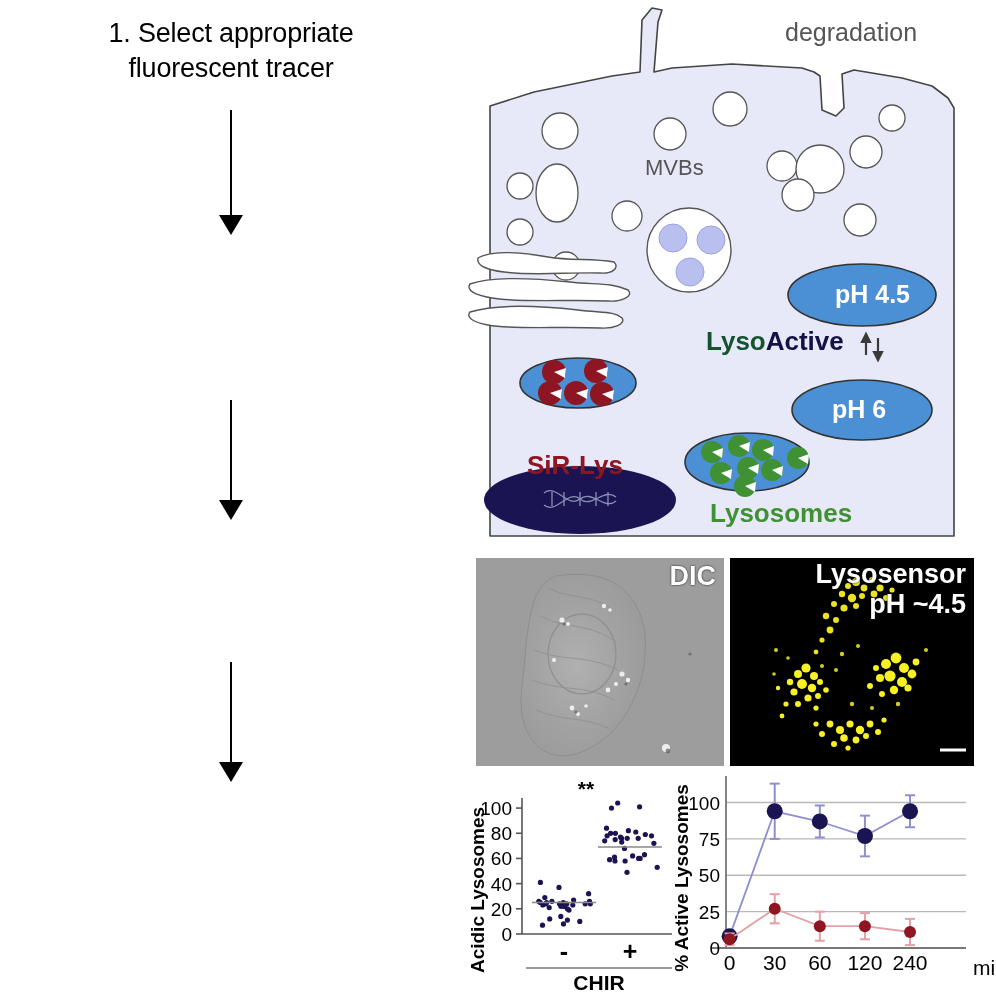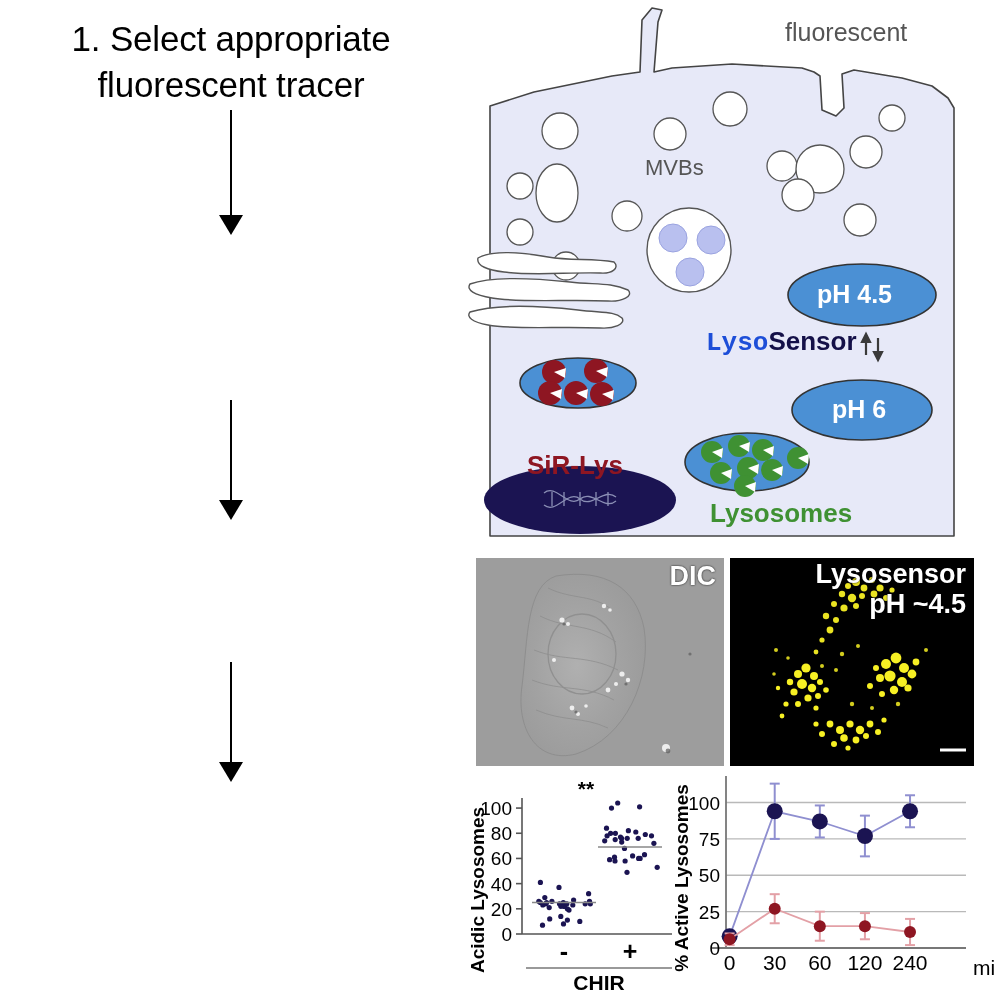--- a/index.html
+++ b/index.html
@@ -1,21 +1,21 @@
 <!DOCTYPE html>
 <html><head>
 <meta charset="utf-8">
 <style>
   html,body{margin:0;padding:0;background:#ffffff;}
   body{width:996px;height:996px;position:relative;overflow:hidden;
        font-family:"Liberation Sans","DejaVu Sans",sans-serif;color:#000;}
 
   
   #workflow{position:absolute;left:0;top:0;width:462px;height:996px;}
-  .step{position:absolute;width:462px;text-align:center;font-size:35px;line-height:1.30;
+  .step{position:absolute;width:462px;text-align:center;font-size:27px;line-height:1.30;
         color:#000;letter-spacing:-0.2px;}
   .arrow{position:absolute;left:219px;width:24px;}
   .arrow .shaft{width:2px;background:#000;margin:0 auto;}
   .arrow .head{width:0;height:0;margin:0 auto;
                border-left:12px solid transparent;border-right:12px solid transparent;
                border-top:20px solid #000;}
 
   
   #rightcol{position:absolute;left:462px;top:0;width:534px;height:996px;}
 
@@ -173,30 +173,30 @@
       </g>
 
       <g stroke="#3a3a3a" stroke-width="2.2" fill="#3a3a3a">
         <line x1="404" y1="355" x2="404" y2="340"></line>
         <path d="M 404,334 L 400,342 L 408,342 Z"></path>
         <line x1="416" y1="338" x2="416" y2="354"></line>
         <path d="M 416,360 L 412,352 L 420,352 Z"></path>
       </g>
     </svg>
 
-    <div class="lbl" style="left:323px;top:18px;font-size:25px;color:#555555;font-weight:normal;">fluorescent</div>
+    <div class="lbl" style="left:323px;top:18px;font-size:25px;color:#555555;font-weight:normal;">degradation</div>
 
     <div class="lbl" style="left:183px;top:155px;font-size:22px;color:#555555;font-weight:normal;">MVBs</div>
 
-    <div class="lbl" style="left:355px;top:280px;font-size:25px;color:#ffffff;">pH 4.5</div>
+    <div class="lbl" style="left:373px;top:280px;font-size:25px;color:#ffffff;">pH 4.5</div>
 
     <div class="lbl" style="left:370px;top:395px;font-size:25px;color:#ffffff;">pH 6</div>
 
     <div class="lbl" style="left:244px;top:326px;font-size:26px;">
-      <span style="color:#1d4ed8;font-family:Liberation Mono, monospace;">Lyso</span><span style="color:#141048;">Sensor</span>
+      <span style="color:#14532d;">Lyso</span><span style="color:#141048;">Active</span>
     </div>
 
     <div class="lbl" style="left:65px;top:414px;font-size:26px;color:#8e1622;margin-top:36px;">SiR-Lys</div>
 
     <div class="lbl" style="left:248px;top:498px;font-size:26px;color:#3f9133;">Lysosomes</div>
   </div>
 
   <div id="micro">
 
     <div class="panel" id="dic">

